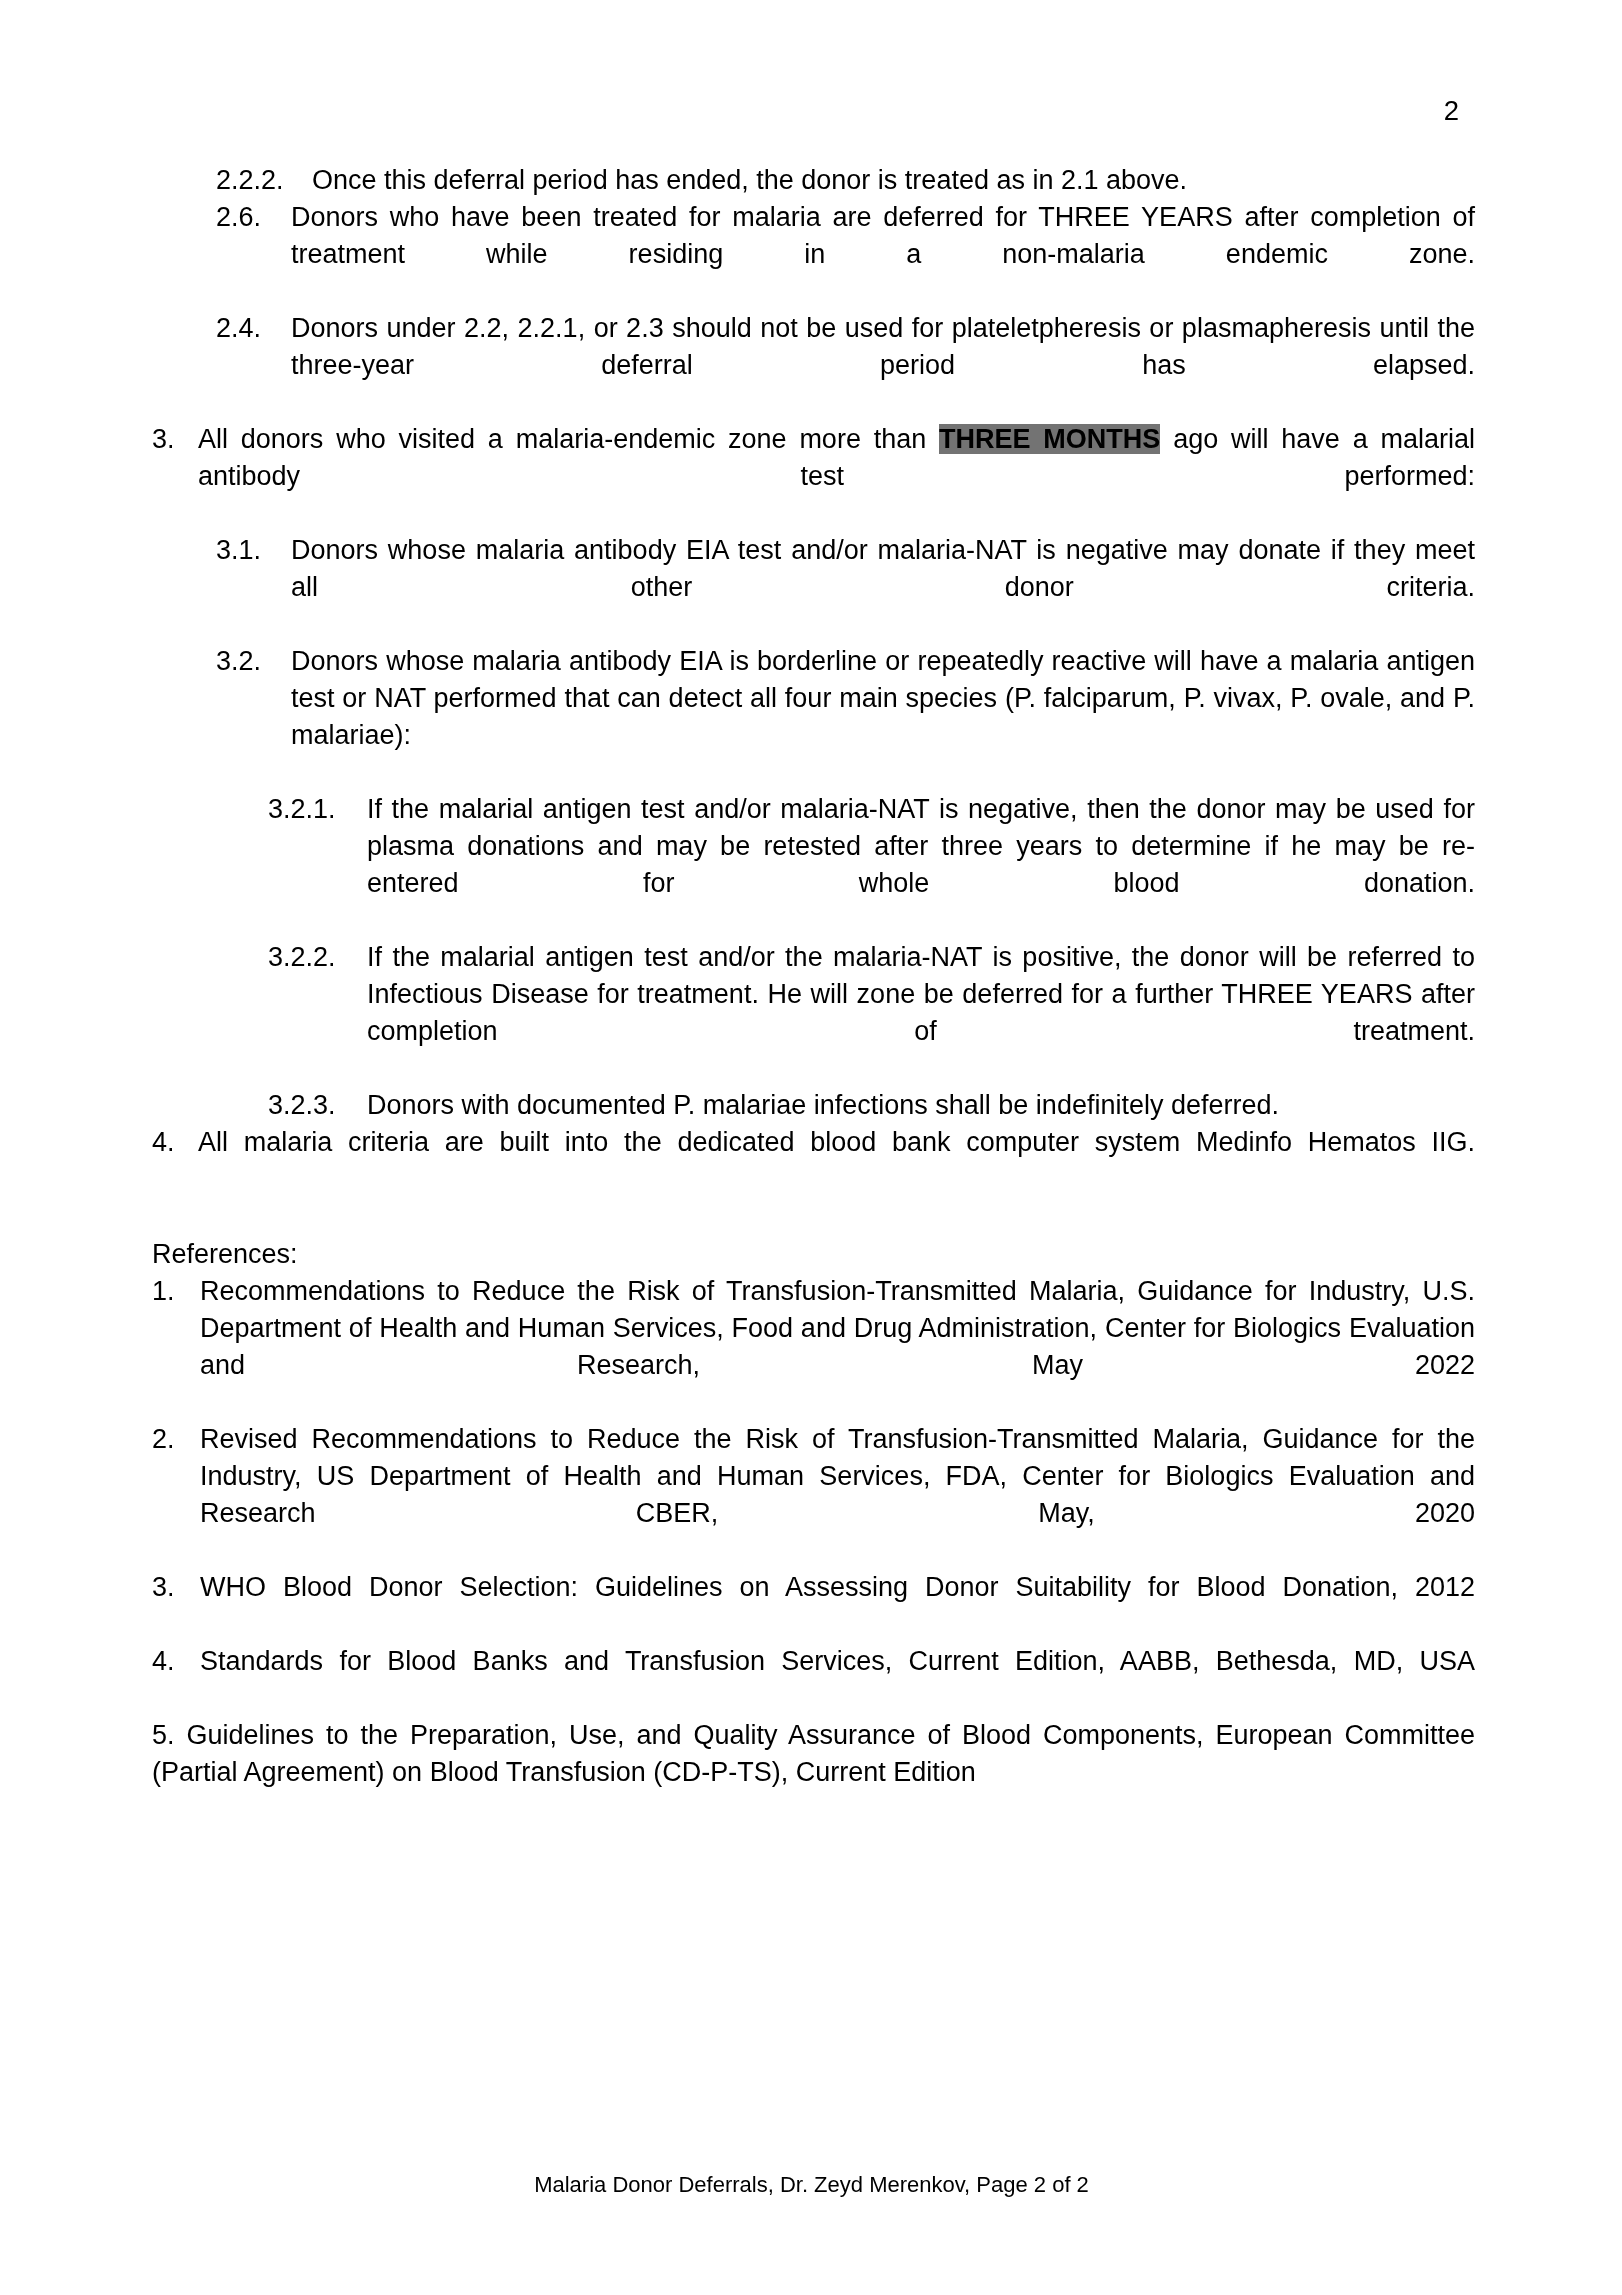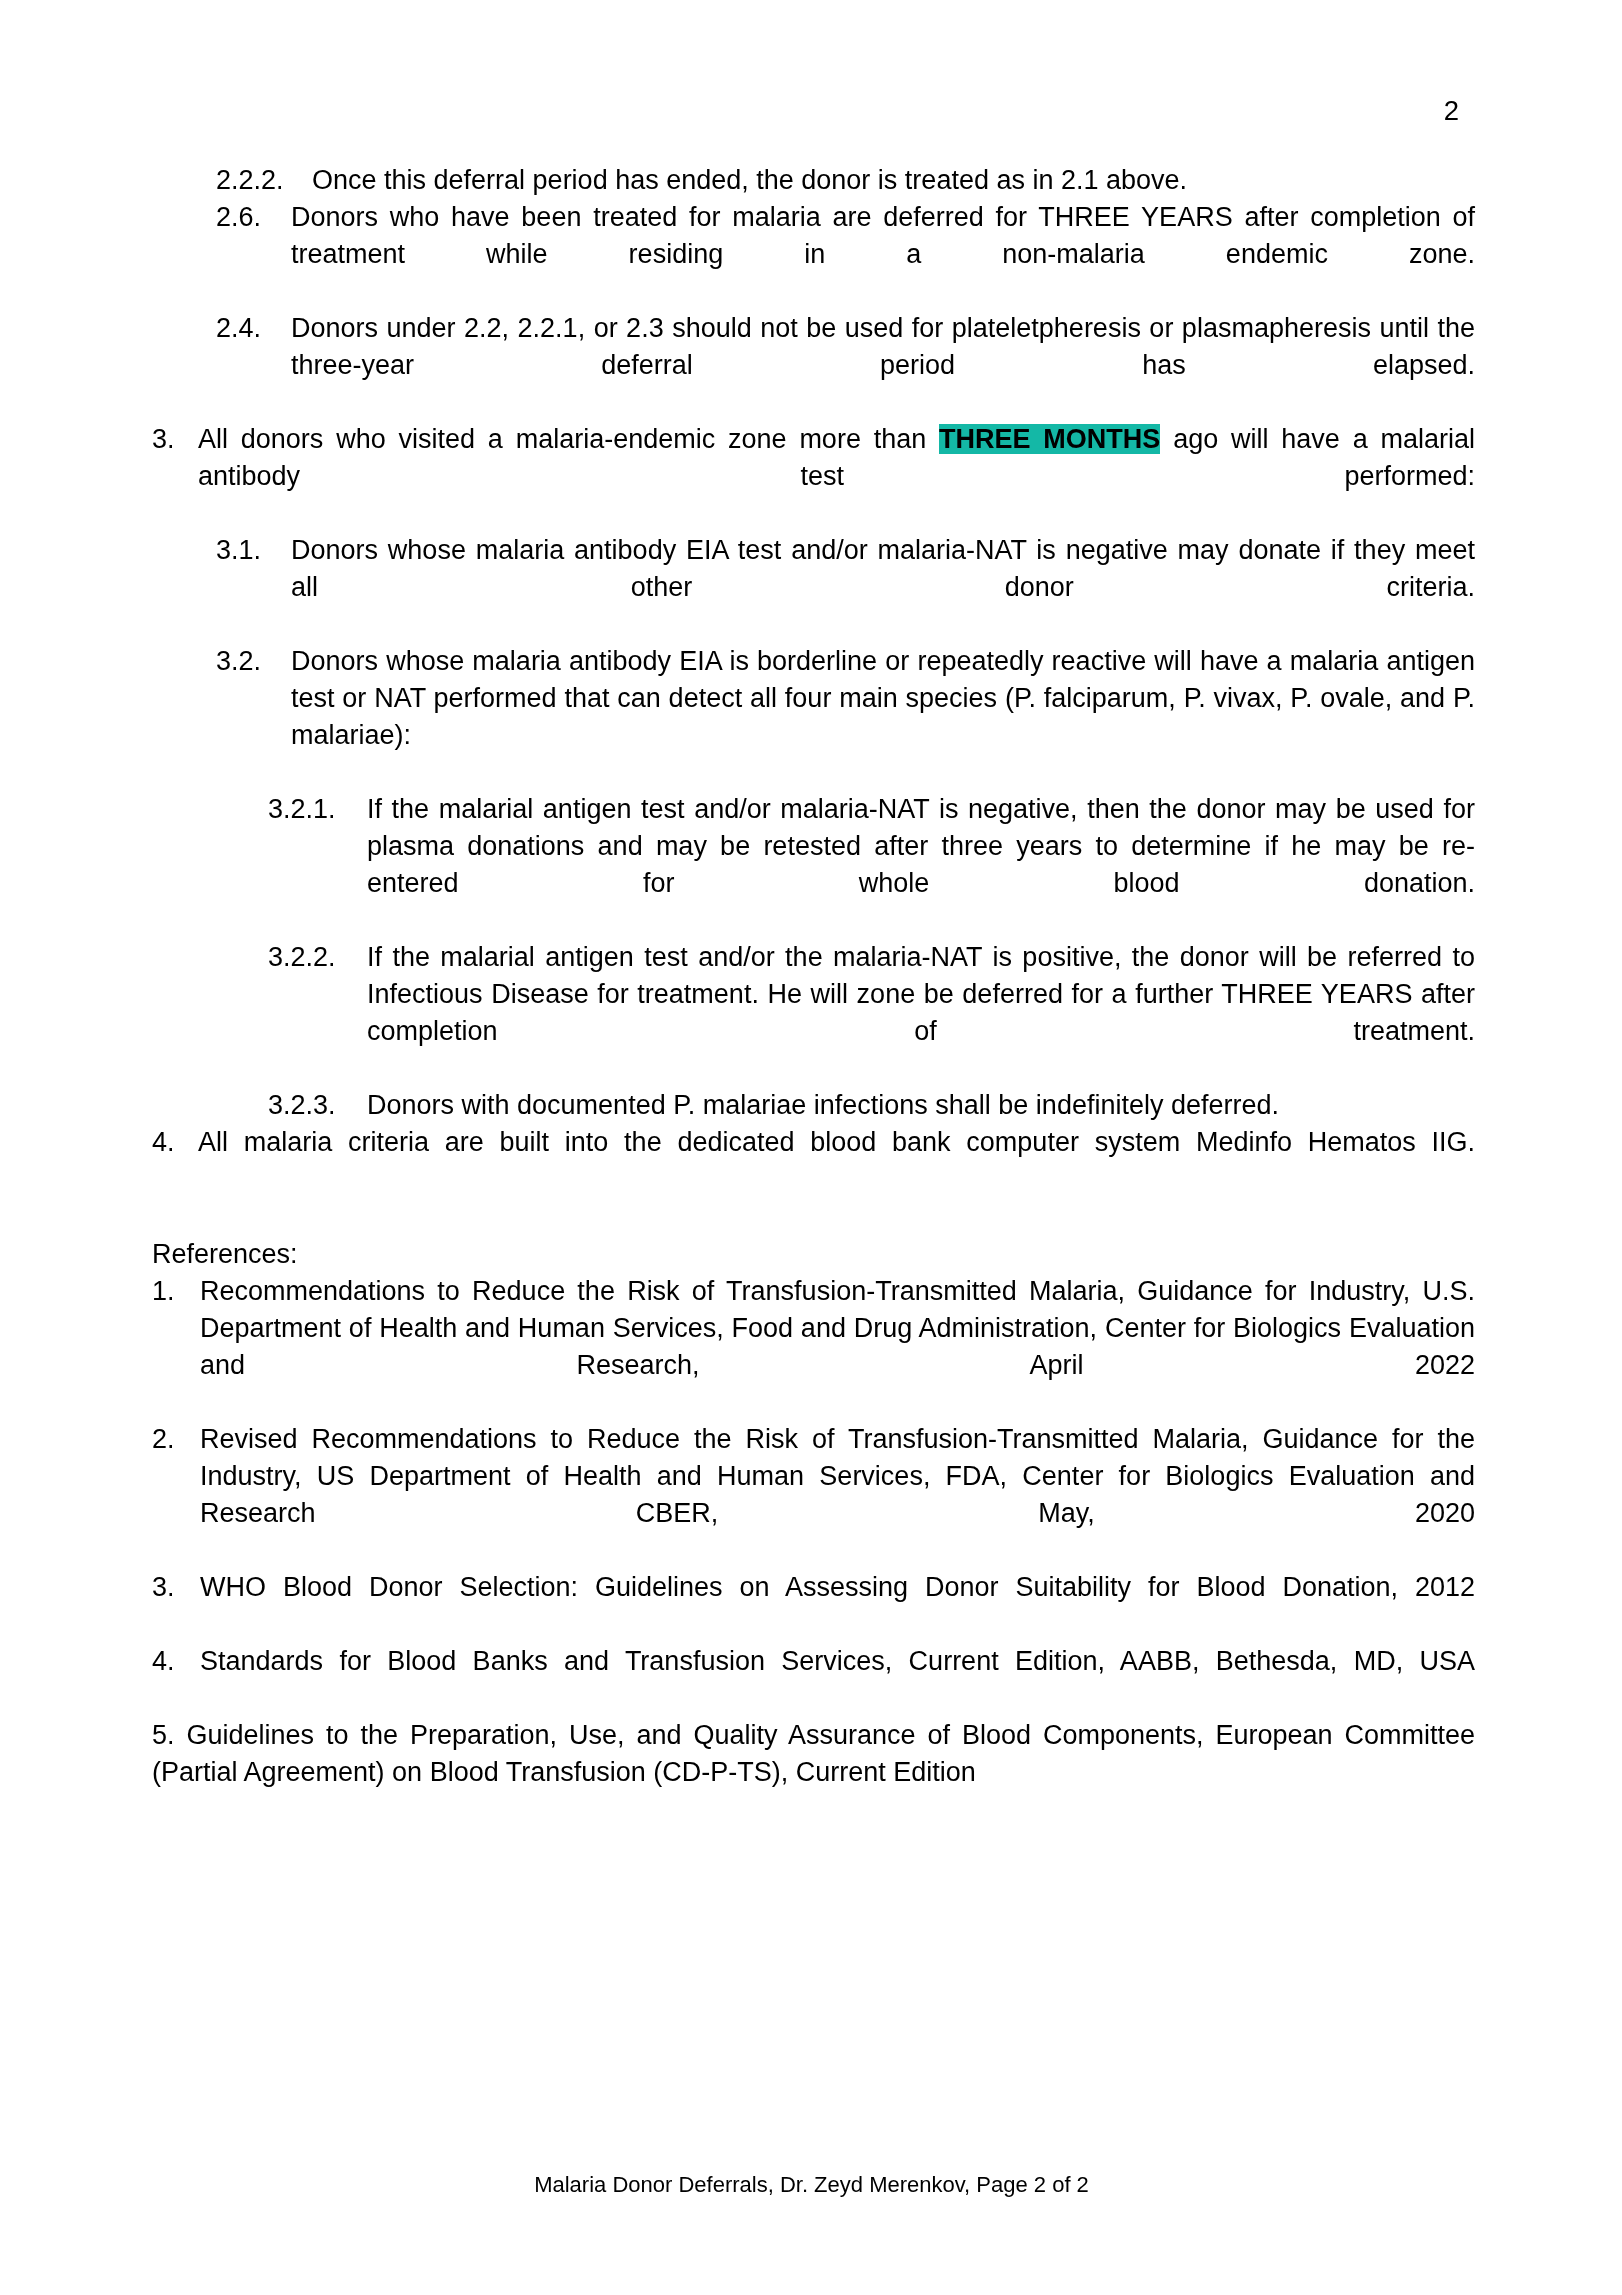--- a/index.html
+++ b/index.html
@@ -140,21 +140,21 @@
         <div class="para lvl2">
           <span class="marker">2.6.</span>
           <span class="txt">Donors who have been treated for malaria are deferred for THREE YEARS after completion of treatment while residing in a non-malaria endemic zone.</span>
         </div>
         <div class="para lvl2">
           <span class="marker">2.4.</span>
           <span class="txt">Donors under 2.2, 2.2.1, or 2.3 should not be used for plateletpheresis or plasmapheresis until the three-year deferral period has elapsed.</span>
         </div>
         <div class="para lvl1">
           <span class="marker">3.</span>
-          <span class="txt">All donors who visited a malaria-endemic zone more than <span class="hl" style="background-color: #14b8a6;">THREE MONTHS</span> ago will have a malarial antibody test performed:</span>
+          <span class="txt">All donors who visited a malaria-endemic zone more than <span class="hl" style="background-color: #737373;">THREE MONTHS</span> ago will have a malarial antibody test performed:</span>
         </div>
         <div class="para lvl2">
           <span class="marker">3.1.</span>
           <span class="txt">Donors whose malaria antibody EIA test and/or malaria-NAT is negative may donate if they meet all other donor criteria.</span>
         </div>
         <div class="para lvl2">
           <span class="marker">3.2.</span>
           <span class="txt">Donors whose malaria antibody EIA is borderline or repeatedly reactive will have a malaria antigen test or NAT performed that can detect all four main species (P. falciparum, P. vivax, P. ovale, and P. malariae):</span>
         </div>
         <div class="para lvl3">
@@ -175,21 +175,21 @@
         </div>
       </div>
 
     <div class="spacer-md"></div>
 
     <div class="section-heading">References:</div>
 
     <div id="ref-list">
         <div class="ref">
           <span class="marker">1.</span>
-          <span class="txt">Recommendations to Reduce the Risk of Transfusion-Transmitted Malaria, Guidance for Industry, U.S. Department of Health and Human Services, Food and Drug Administration, Center for Biologics Evaluation and Research, April 2022</span>
+          <span class="txt">Recommendations to Reduce the Risk of Transfusion-Transmitted Malaria, Guidance for Industry, U.S. Department of Health and Human Services, Food and Drug Administration, Center for Biologics Evaluation and Research, May 2022</span>
         </div>
         <div class="ref">
           <span class="marker">2.</span>
           <span class="txt">Revised Recommendations to Reduce the Risk of Transfusion-Transmitted Malaria, Guidance for the Industry, US Department of Health and Human Services, FDA, Center for Biologics Evaluation and Research CBER, May, 2020</span>
         </div>
         <div class="ref">
           <span class="marker">3.</span>
           <span class="txt">WHO Blood Donor Selection:  Guidelines on Assessing Donor Suitability for Blood Donation, 2012</span>
         </div>
         <div class="ref">

